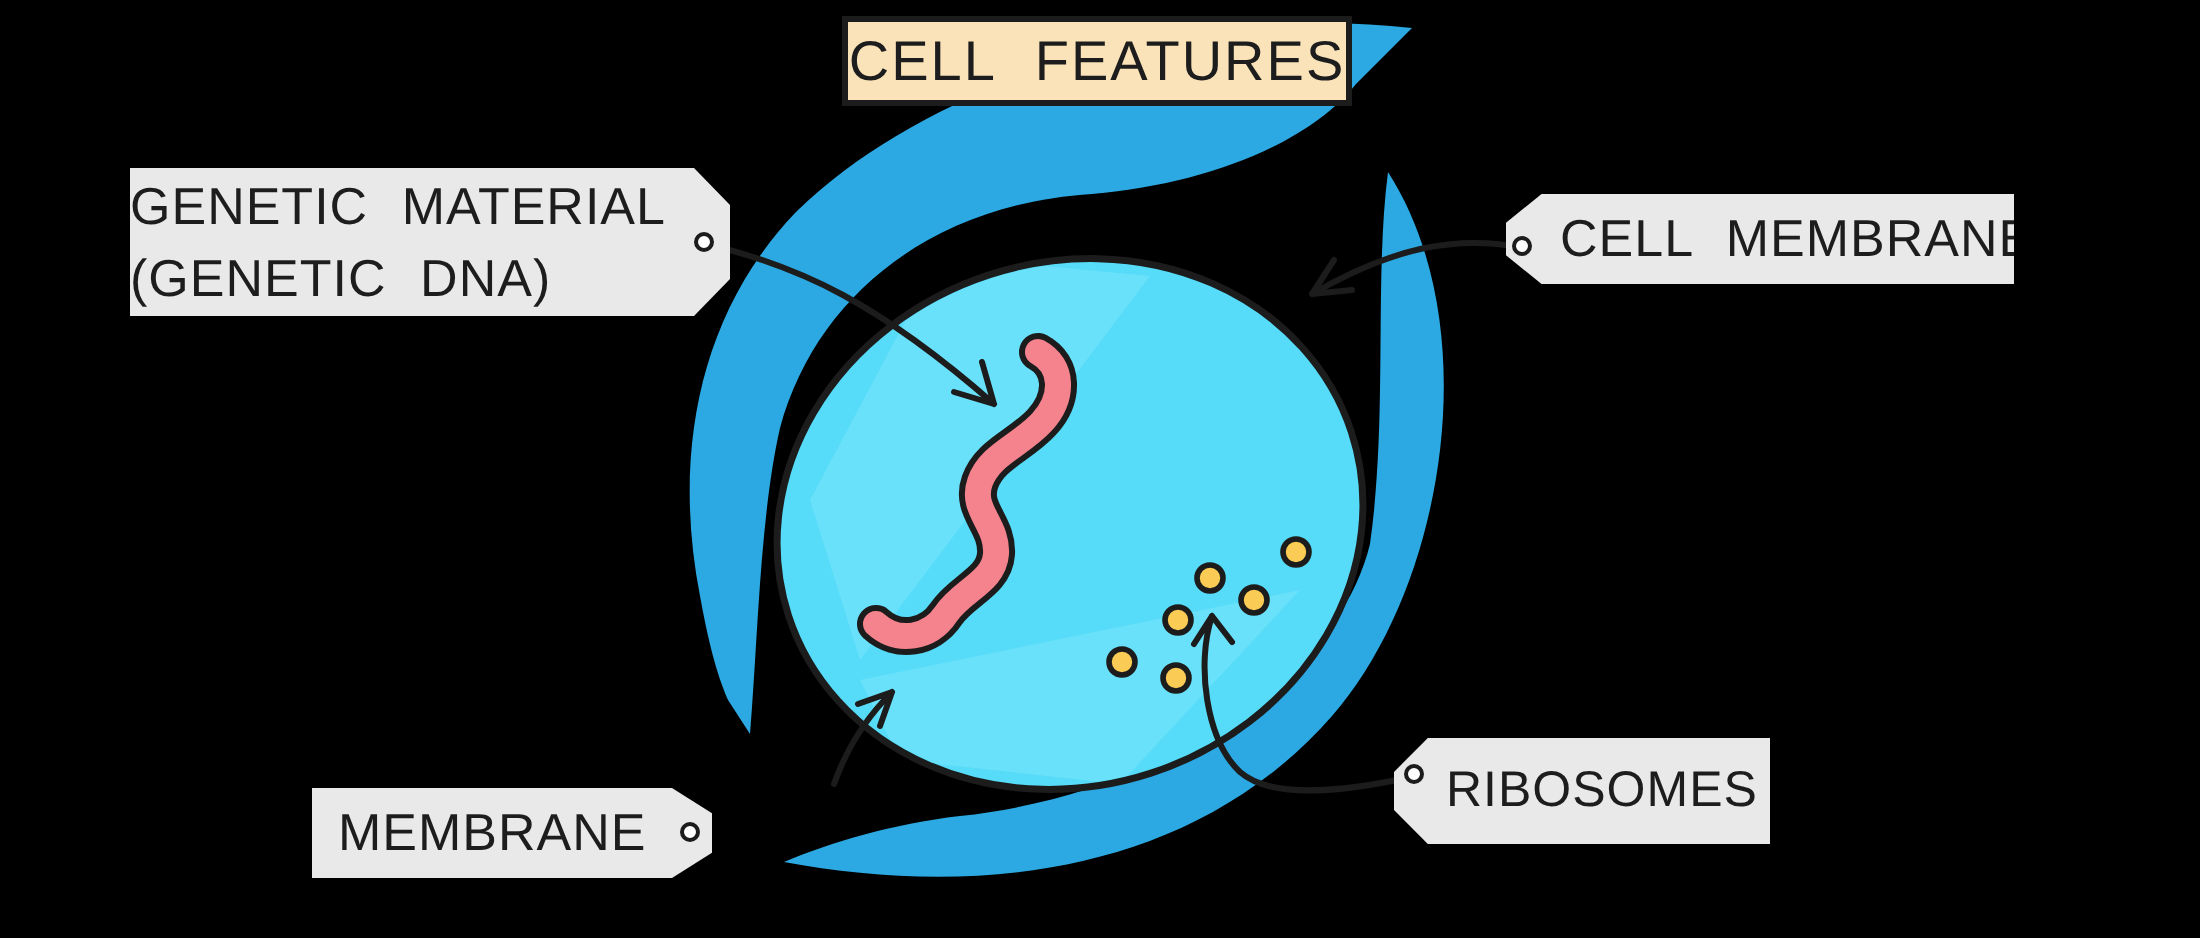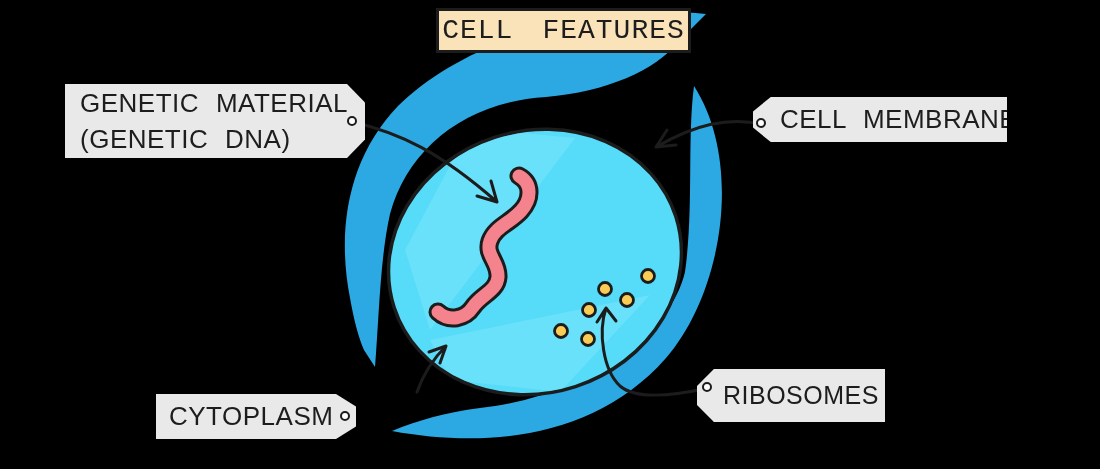--- a/index.html
+++ b/index.html
@@ -20,26 +20,26 @@
   .dna-under{fill:none;stroke:var(--outline);stroke-width:19;stroke-linecap:round;}
   .dna-over{fill:none;stroke:var(--dna-strand);stroke-width:13;stroke-linecap:round;}
   .ribo{fill:var(--ribosome-dot);stroke:var(--outline);stroke-width:2.8;}
   .arrow{fill:none;stroke:var(--outline);stroke-width:3;stroke-linecap:round;stroke-linejoin:round;}
   .callout{
     position:absolute; background:var(--label-bg); color:var(--label-text);
     font-size:26px; letter-spacing:.5px; word-spacing:.35em; white-space:nowrap;
     display:flex; flex-direction:column; justify-content:center;
   }
   .title-box{
-    position:absolute; left:436px; top:8px; width:255px; height:45px;
+    position:absolute; left:421px; top:8px; width:255px; height:45px;
     background:var(--title-bg); border:3px solid var(--outline); box-sizing:border-box;
     color:var(--label-text); font-size:28px; letter-spacing:1px; word-spacing:.4em;
-    display:flex; align-items:center; justify-content:center; white-space:nowrap;font-family:Liberation Mono, monospace;
+    display:flex; align-items:center; justify-content:center; white-space:nowrap;
   }
-  .c-genetic{left:65px; top:84px; width:300px; height:74px; padding-left:15px; box-sizing:border-box;
+  .c-genetic{left:65px; top:84px; width:300px; height:74px; box-sizing:border-box;
     line-height:36px; clip-path:polygon(0 0,94% 0,100% 25%,100% 75%,94% 100%,0 100%);}
   .c-membrane{left:753px; top:97px; width:254px; height:45px; padding-left:27px; box-sizing:border-box;
     clip-path:polygon(7% 0,100% 0,100% 100%,7% 100%,0 68%,0 32%);}
   .c-ribosomes{left:697px; top:369px; width:188px; height:53px; padding-left:26px; box-sizing:border-box;
     font-size:25px; clip-path:polygon(9% 0,100% 0,100% 100%,9% 100%,0 68%,0 32%);}
   .c-cytoplasm{left:156px; top:394px; width:200px; height:45px; padding-left:13px; box-sizing:border-box;
     clip-path:polygon(0 0,90% 0,100% 28%,100% 72%,90% 100%,0 100%);}
   .dot{
     position:absolute; width:6px; height:6px; border-radius:50%;
     background:#fff; border:2.5px solid var(--outline);
@@ -93,21 +93,21 @@
     <span>GENETIC MATERIAL</span>
     <span>(GENETIC DNA)</span>
   </div>
   <div class="callout c-membrane">
     <span>CELL MEMBRANE</span>
   </div>
   <div class="callout c-ribosomes">
     <span>RIBOSOMES</span>
   </div>
   <div class="callout c-cytoplasm">
-    <span>CYTOPLASM</span>
+    <span>MEMBRANE</span>
   </div>
 
   <div class="dot" style="left:347px; top:116px;"></div>
   <div class="dot" style="left:756px; top:118px;"></div>
   <div class="dot" style="left:702px; top:382px;"></div>
   <div class="dot" style="left:340px; top:411px;"></div>
 
 </div>
 
 </body></html>

